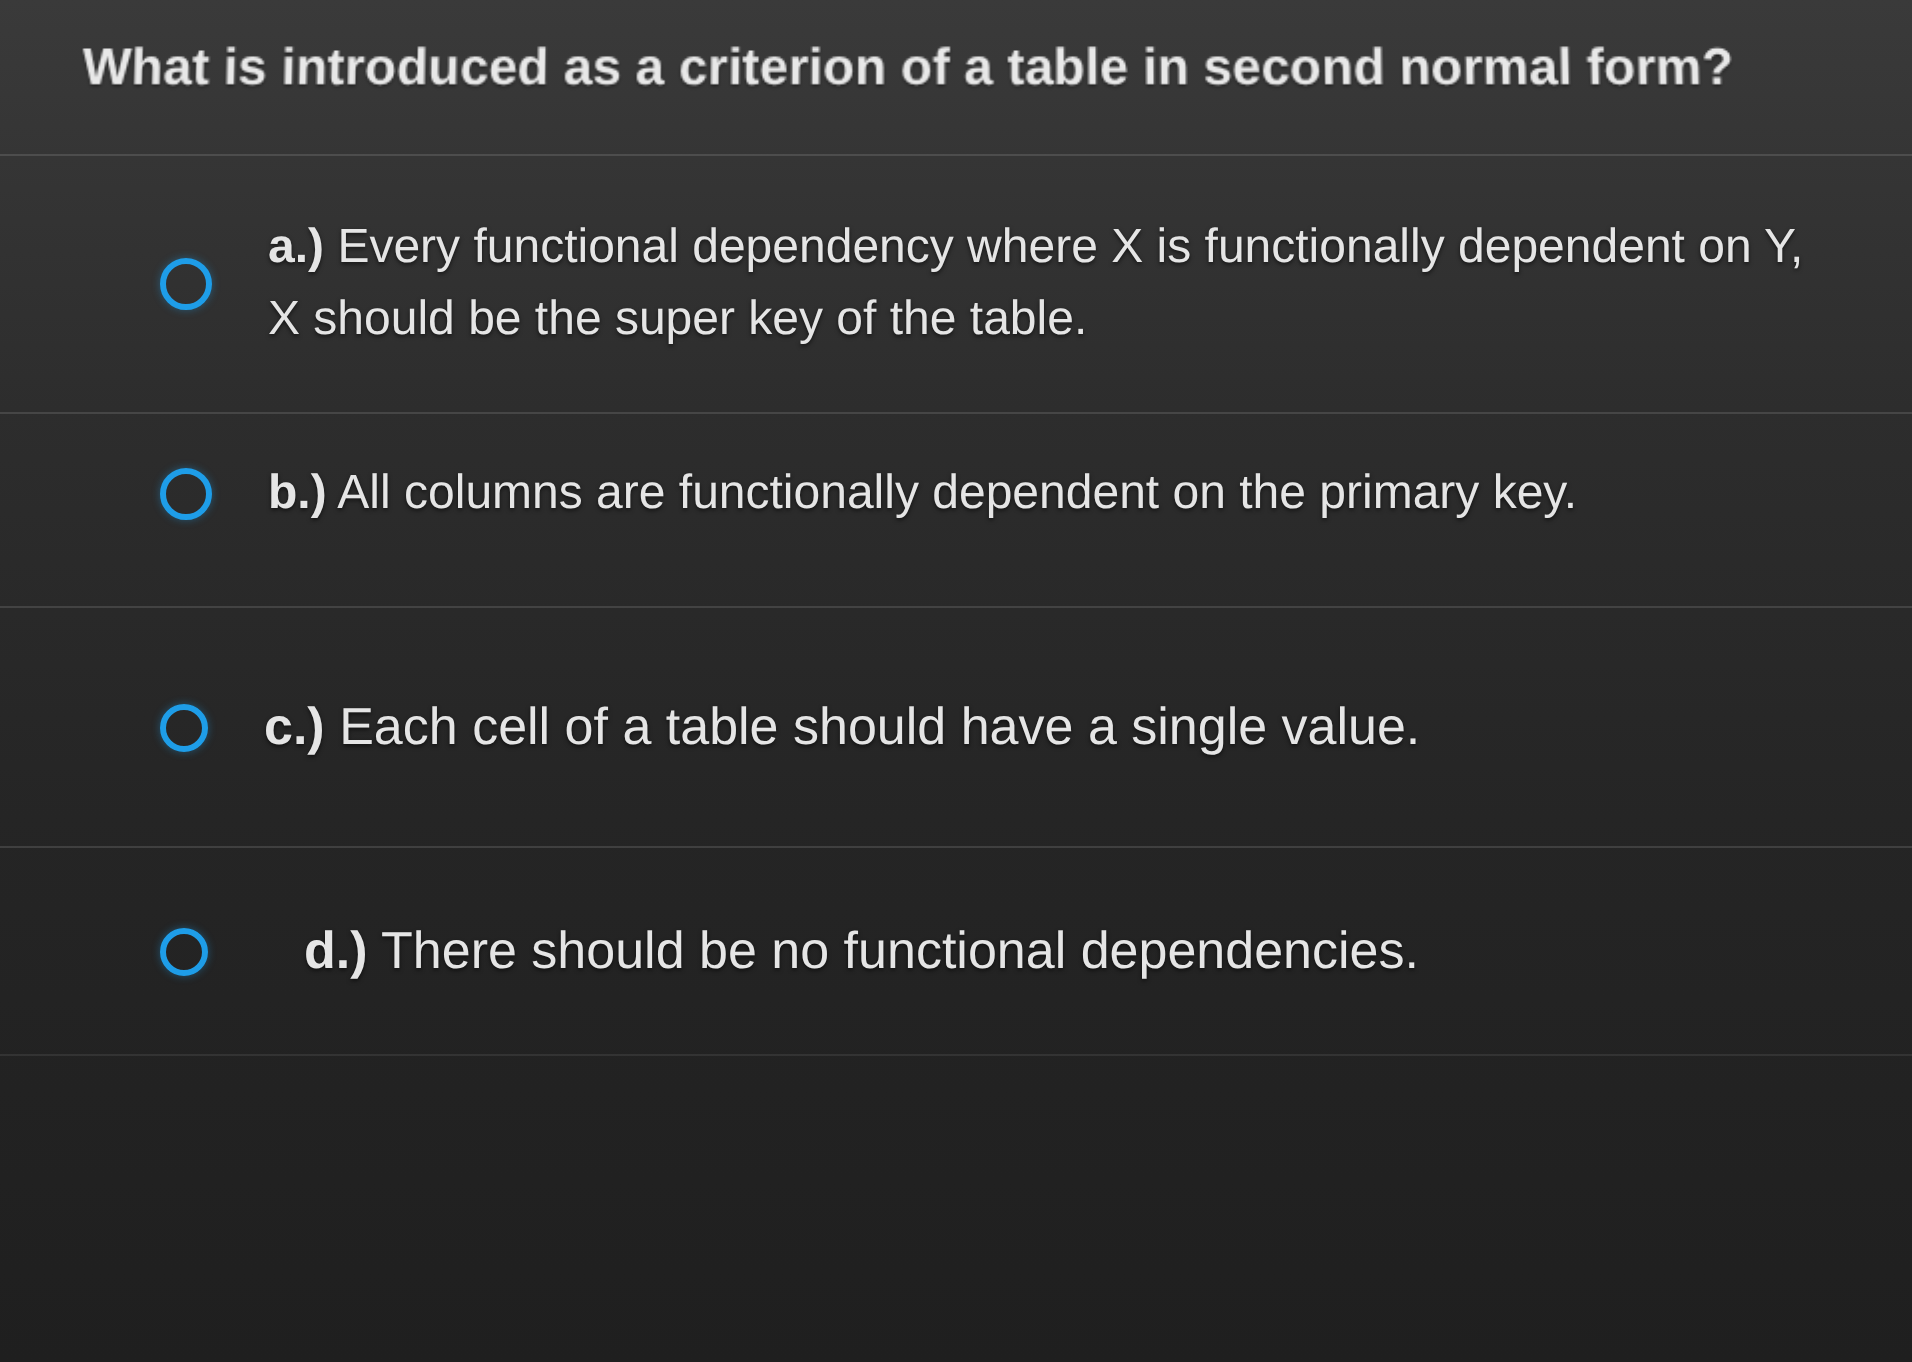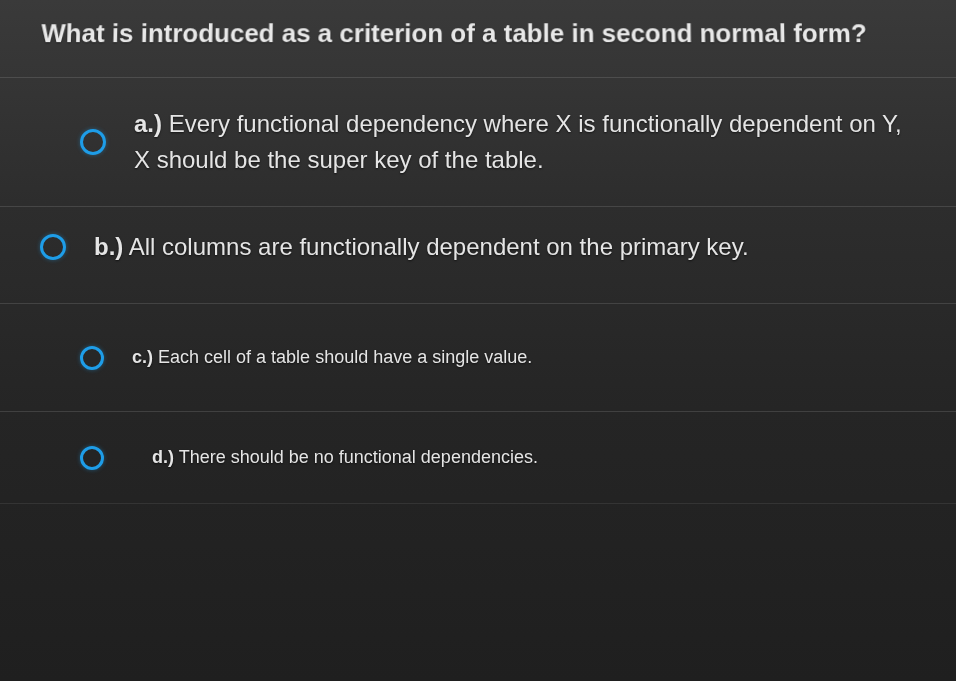--- a/index.html
+++ b/index.html
@@ -65,37 +65,36 @@
       text-shadow: 0 1px 2px rgba(0,0,0,0.6);
     }
     
     .option-letter {
       font-weight: bold;
     }
     
     .row-b {
       padding-top: 22px;
       padding-bottom: 38px;
-      padding-left: 40px;
     }
     
     .row-c {
       padding-top: 40px;
       padding-bottom: 40px;
     }
     
     .row-d {
       padding-top: 32px;
       padding-bottom: 32px;
       gap: 48px;
     }
     
     .row-c .option-text,
     .row-d .option-text {
-      font-size: 18px;
+      font-size: 26px;
     }
     
     .row-c .radio-circle,
     .row-d .radio-circle {
       width: 24px;
       height: 24px;
     }
   </style>
 </head>
 <body>

